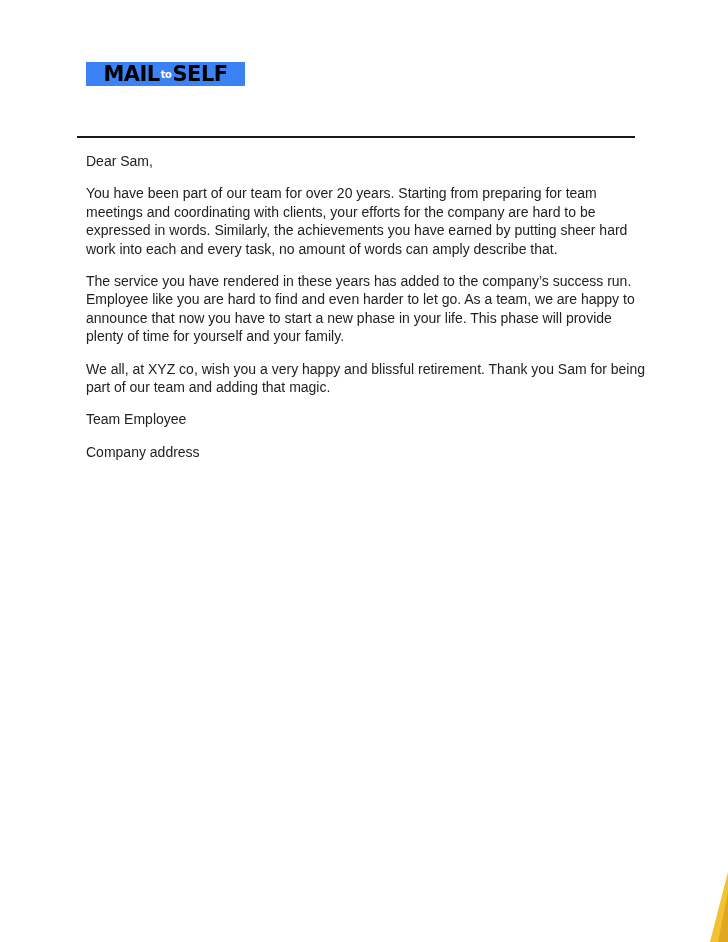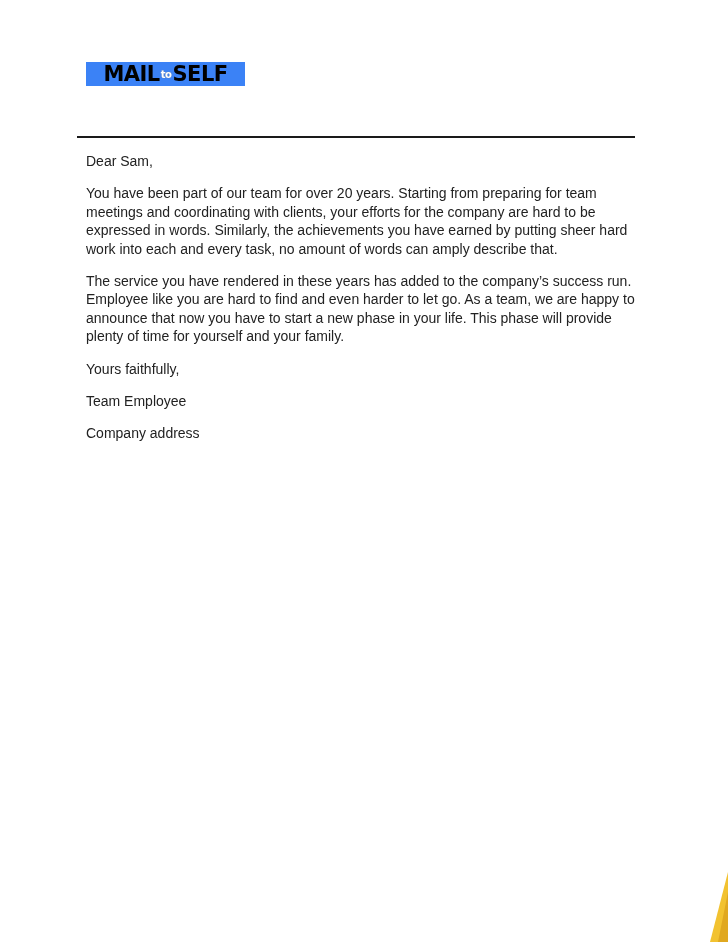--- a/index.html
+++ b/index.html
@@ -81,21 +81,21 @@
     <span class="to">to</span>
     <span>SELF</span>
 </div>
 
 <div class="divider"></div>
 
 <div class="letter">
   <p class="greeting">Dear Sam,</p>
   <p>You have been part of our team for over 20 years. Starting from preparing for team meetings and coordinating with clients, your efforts for the company are hard to be expressed in words. Similarly, the achievements you have earned by putting sheer hard work into each and every task, no amount of words can amply describe that.</p>
   <p>The service you have rendered in these years has added to the company’s success run. Employee like you are hard to find and even harder to let go. As a team, we are happy to announce that now you have to start a new phase in your life. This phase will provide plenty of time for yourself and your family.</p>
-  <p>Yours faithfully,</p>
+  <p>We all, at XYZ co, wish you a very happy and blissful retirement. Thank you Sam for being part of our team and adding that magic.</p>
   <p>Team Employee</p>
   <p>Company address</p>
 </div>
 
 <div class="corner-decoration">
   <svg width="22" height="70" viewBox="0 0 22 70">
     <polygon points="22,0 22,70 4,70" fill="#f2c230"></polygon>
     <polygon points="22,20 22,70 12,70" fill="#e0a820"></polygon>
   </svg>
 </div>

